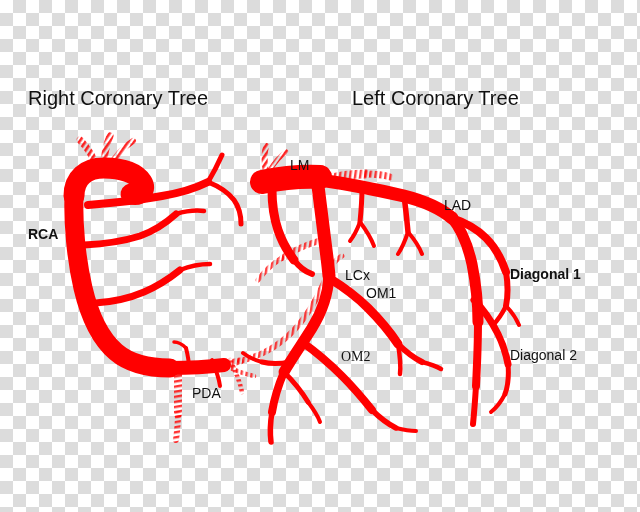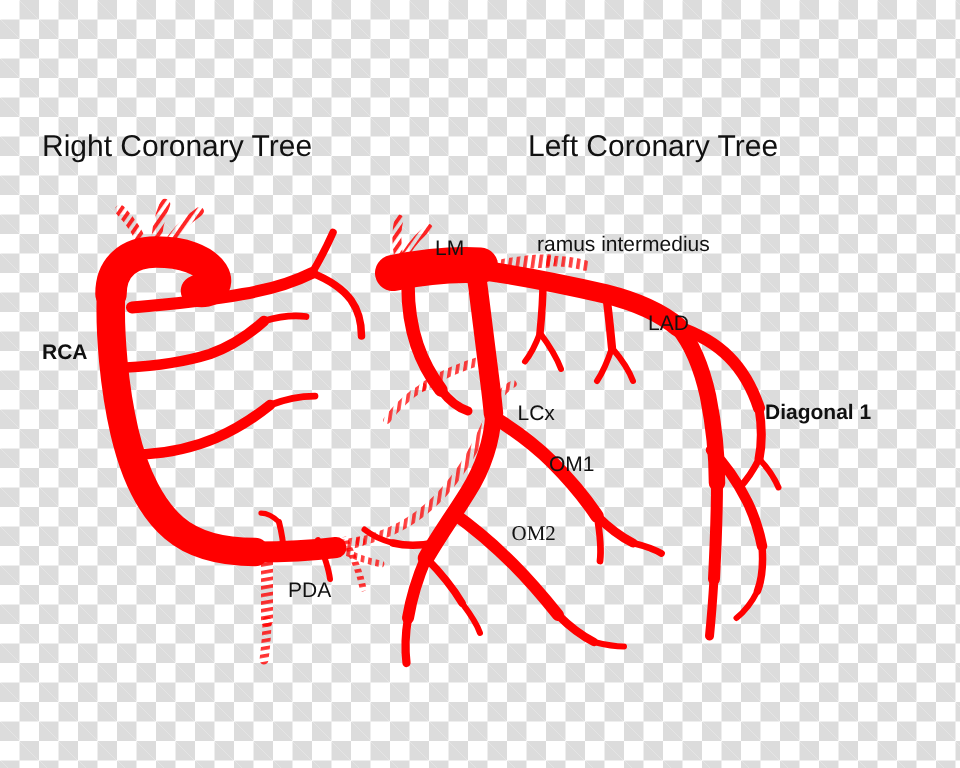--- a/index.html
+++ b/index.html
@@ -198,30 +198,30 @@
 
     </g>
   </svg>
 
   <div class="label title" style="left:352px; top:88px;">Left Coronary Tree</div>
 
   <div class="label title" style="left:28px; top:88px;">Right Coronary Tree</div>
 
   <div class="label vessel-label" style="left:290px; top:158px;">LM</div>
 
-  <div class="label vessel-label" style="left:358px; top:155px;">ramus intermedius</div>
-
-  <div class="label vessel-label" style="left:432px; top:198px;margin-top:10px;">LAD</div>
+
+  <div class="label vessel-label" style="left:444px; top:198px;">LAD</div>
 
   <div class="label vessel-label" style="left:28px; top:227px;font-weight:bold;">RCA</div>
 
   <div class="label vessel-label" style="left:510px; top:267px;font-weight:bold;">Diagonal 1</div>
 
   <div class="label vessel-label" style="left:345px; top:268px;">LCx</div>
 
-  <div class="label vessel-label" style="left:366px; top:302px;">OM1</div>
+  <div class="label vessel-label" style="left:366px; top:286px;">OM1</div>
 
   <div class="label vessel-label" style="left:341px; top:350px;font-family:Liberation Serif, serif;">OM2</div>
 
+  <div class="label vessel-label" style="left:510px; top:348px;">Diagonal 2</div>
 
   <div class="label vessel-label" style="left:192px; top:386px;">PDA</div>
 
 </div>
 
 </body></html>

